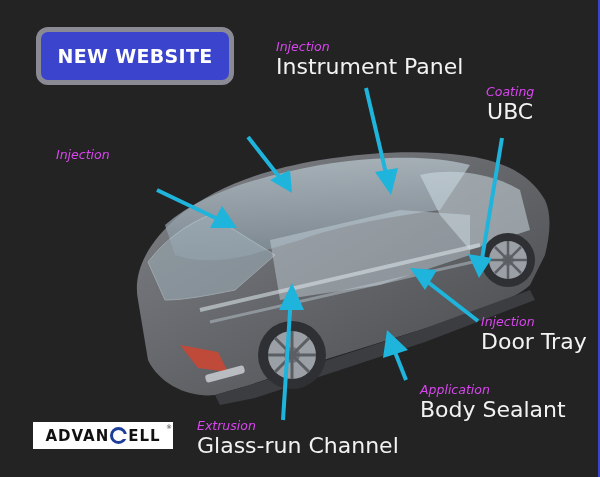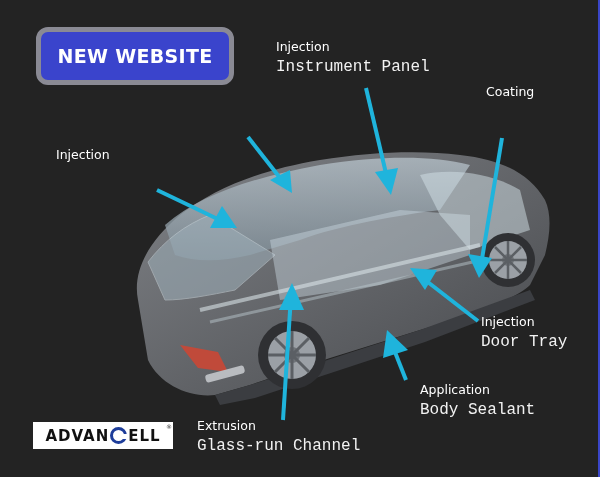--- a/index.html
+++ b/index.html
@@ -8,22 +8,22 @@
     .edge-right { position: absolute; right: 0; top: 0; width: 2px; height: 477px; background: #3a46c8; }
     .new-website {
       position: absolute; left: 36px; top: 27px; width: 198px; height: 58px;
       box-sizing: border-box; border: 5px solid #8a8a94; border-radius: 12px;
       background: #3a44cc; color: #ffffff; font-weight: bold; font-size: 19px;
       display: flex; align-items: center; justify-content: center; letter-spacing: 0.3px;
       cursor: pointer;
     }
     .car-svg { position: absolute; left: 0; top: 0; }
     .label { position: absolute; color: #f2f2f2; }
-    .label .kind { display: block; font-size: 12.5px; color: #ffffff; line-height: 16px; }
-    .label .part { display: block; font-size: 16px; line-height: 24px; white-space: nowrap; font-family: Liberation Mono, monospace; }
+    .label .kind { display: block; font-style: italic; font-size: 12.5px; color: #d946ef; line-height: 16px; }
+    .label .part { display: block; font-size: 22px; line-height: 24px; white-space: nowrap; }
     .logo {
       position: absolute; left: 33px; top: 422px; width: 140px; height: 27px;
       background: #ffffff; display: flex; align-items: center; justify-content: center;
     }
     .logo-text { font-weight: bold; font-size: 15px; color: #111; letter-spacing: 1px; font-family: "DejaVu Sans", sans-serif; }
     .logo-c { display: inline-block; width: 17px; height: 17px; border-radius: 50%; border: 3px solid #1d3d9a; box-sizing: border-box; vertical-align: -3px; margin: 0 1px; position: relative; }
     .logo-c::after { content: ""; position: absolute; right: -3px; top: 4px; width: 5px; height: 5px; background: #fff; }
     .logo-reg { position: absolute; right: 1px; top: 1px; font-size: 6px; color: #333; }
   </style>
 </head>
@@ -113,20 +113,21 @@
   </div>
 
   <div class="label" style="left:276px; top:39px;">
     <span class="kind">Injection</span>
     <span class="part">Instrument Panel</span>
   </div>
 
 
   <div class="label" style="left:486px; top:84px;text-align:center;">
     <span class="kind">Coating</span>
+    <span class="part">UBC</span>
   </div>
 
   <div class="label" style="left:56px; top:147px;">
     <span class="kind">Injection</span>
   </div>
 
   <div class="label" style="left:481px; top:314px;">
     <span class="kind">Injection</span>
     <span class="part">Door Tray</span>
   </div>

